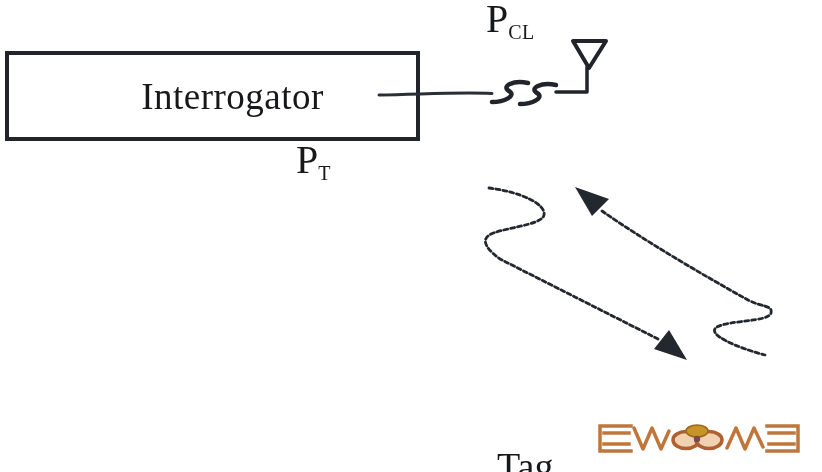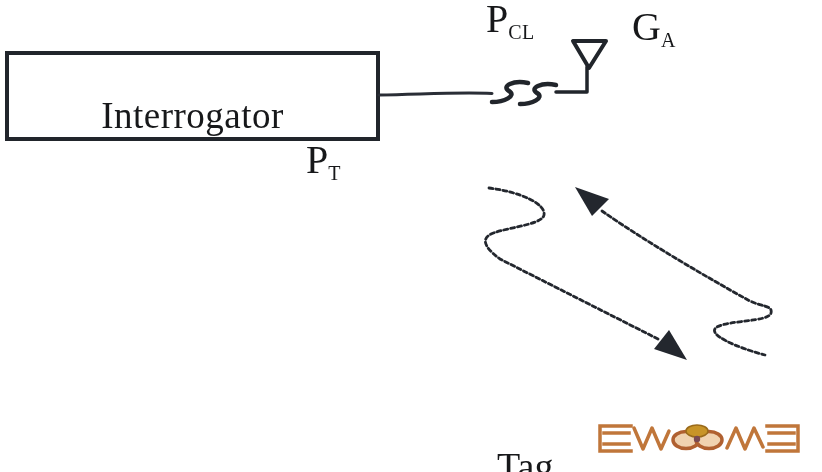--- a/index.html
+++ b/index.html
@@ -9,21 +9,21 @@
     background:#ffffff;
     font-family:"Liberation Serif", serif;
     overflow:hidden;
   }
   #interrogator-box{
     position:absolute;
     left:5px;top:51px;
     width:367px;height:82px;
     border:4px solid #21252b;
     background:#ffffff;
-    display:flex;align-items:flex-end;justify-content:center;
+    display:flex;align-items:center;justify-content:center;padding-left:40px;
   }
   #interrogator-box .box-text{
     font-size:37px;
     color:#17181a;
     letter-spacing:0.5px;
   }
   svg.layer{position:absolute;left:0;top:0;}
   .flabel{
     position:absolute;
     color:#17181a;
@@ -75,25 +75,22 @@
     <g>
       <polygon points="575,187 592,216 609,199" fill="#23272e"></polygon>
       <path d="M602,211 C645,241 703,275 748,300 C761,307 773,305 771,313 C769,322 729,320 717,327 C705,334 738,348 765,355" fill="none" stroke="#23272e" stroke-width="2.8" stroke-dasharray="4 3" stroke-linecap="round"></path>
     </g>
   </svg>
 
   <div class="flabel" style="left:486px;top:-1px">
     <span class="base">P</span><span class="sub">CL</span>
   </div>
 
-  <div class="flabel" style="left:632px;top:7px">
-    <span class="base">G</span><span class="sub">A</span>
-  </div>
 
-  <div class="flabel" style="left:306px;top:140px">
+  <div class="flabel" style="left:296px;top:140px">
     <span class="base">P</span><span class="sub">T</span>
   </div>
 
 
   <div id="tag-label">Tag</div>
 
   <svg id="rfid-tag" width="206" height="38" viewBox="0 0 206 38">
 
     <g fill="none" stroke="#c0763a" stroke-width="3.5" stroke-linecap="square">
       <path d="M35,6 L4,6 L4,31 L35,31"></path>

